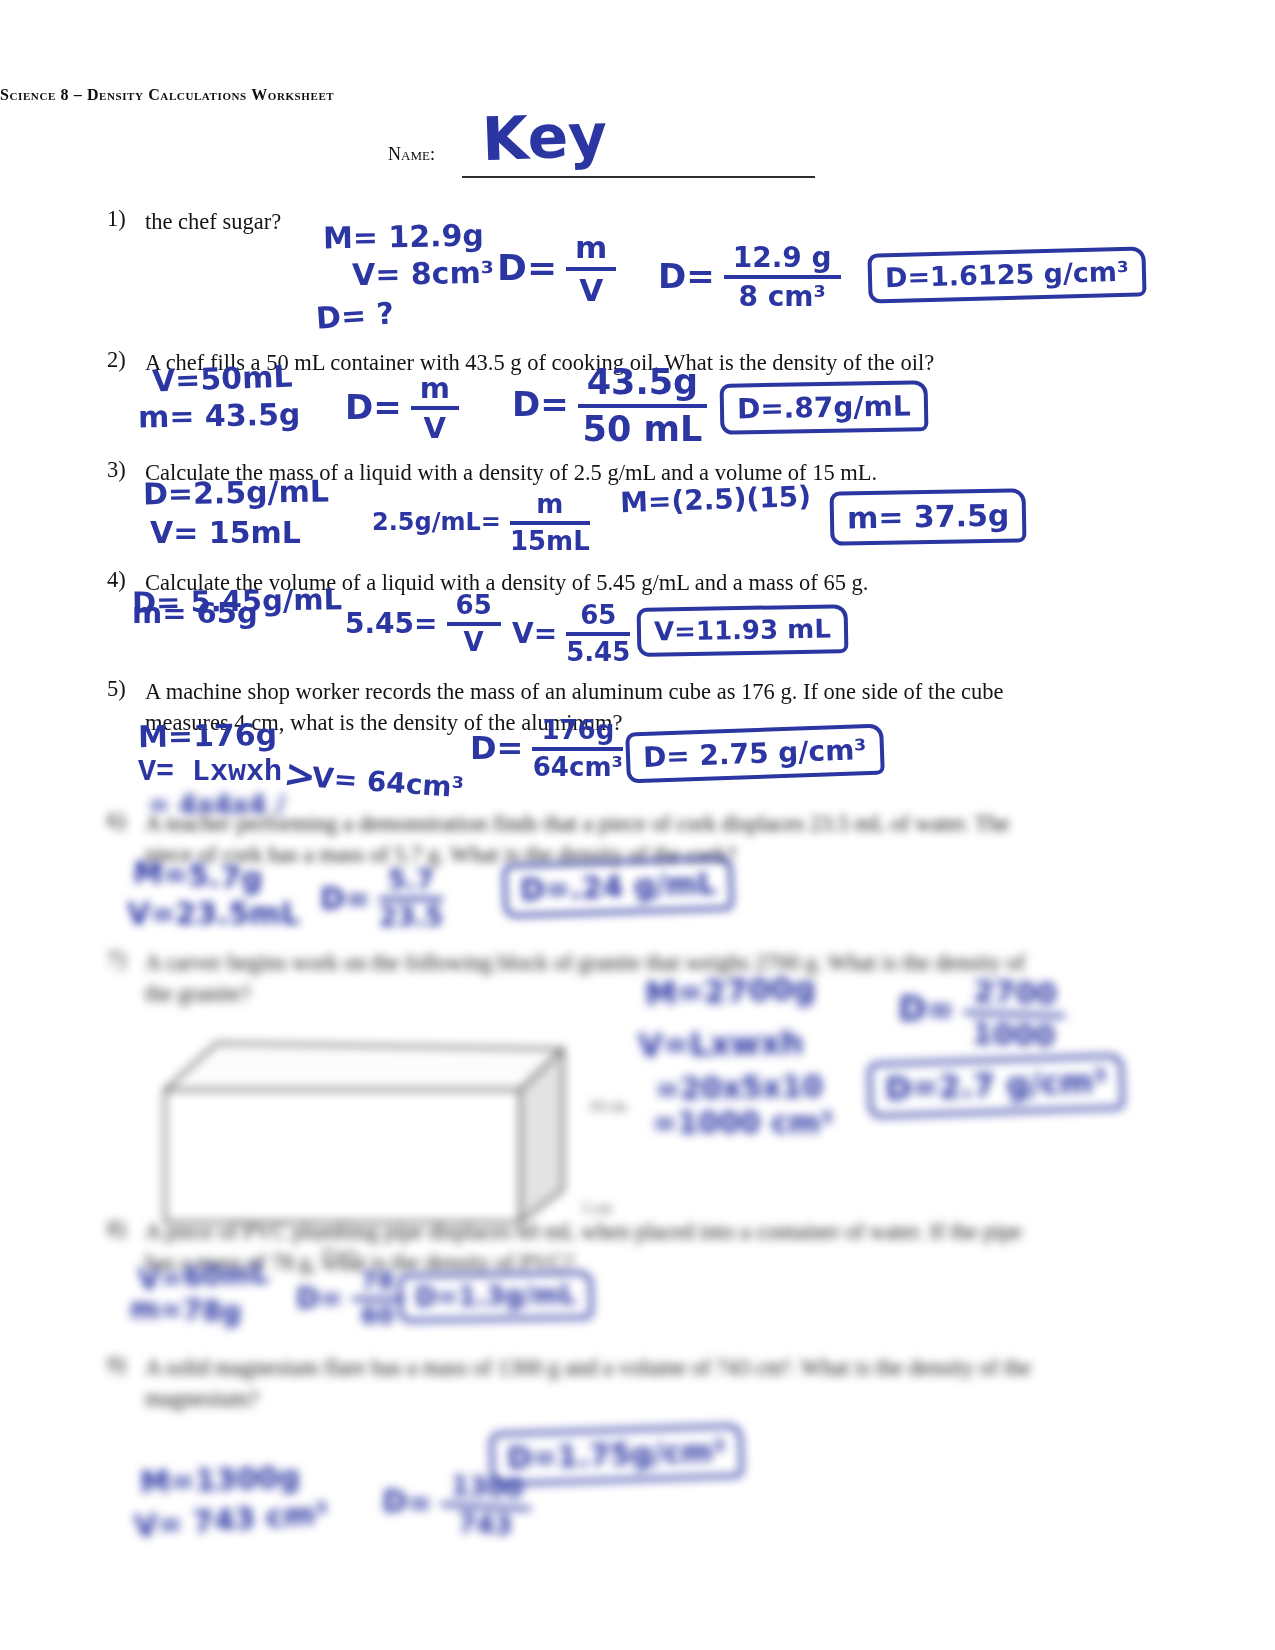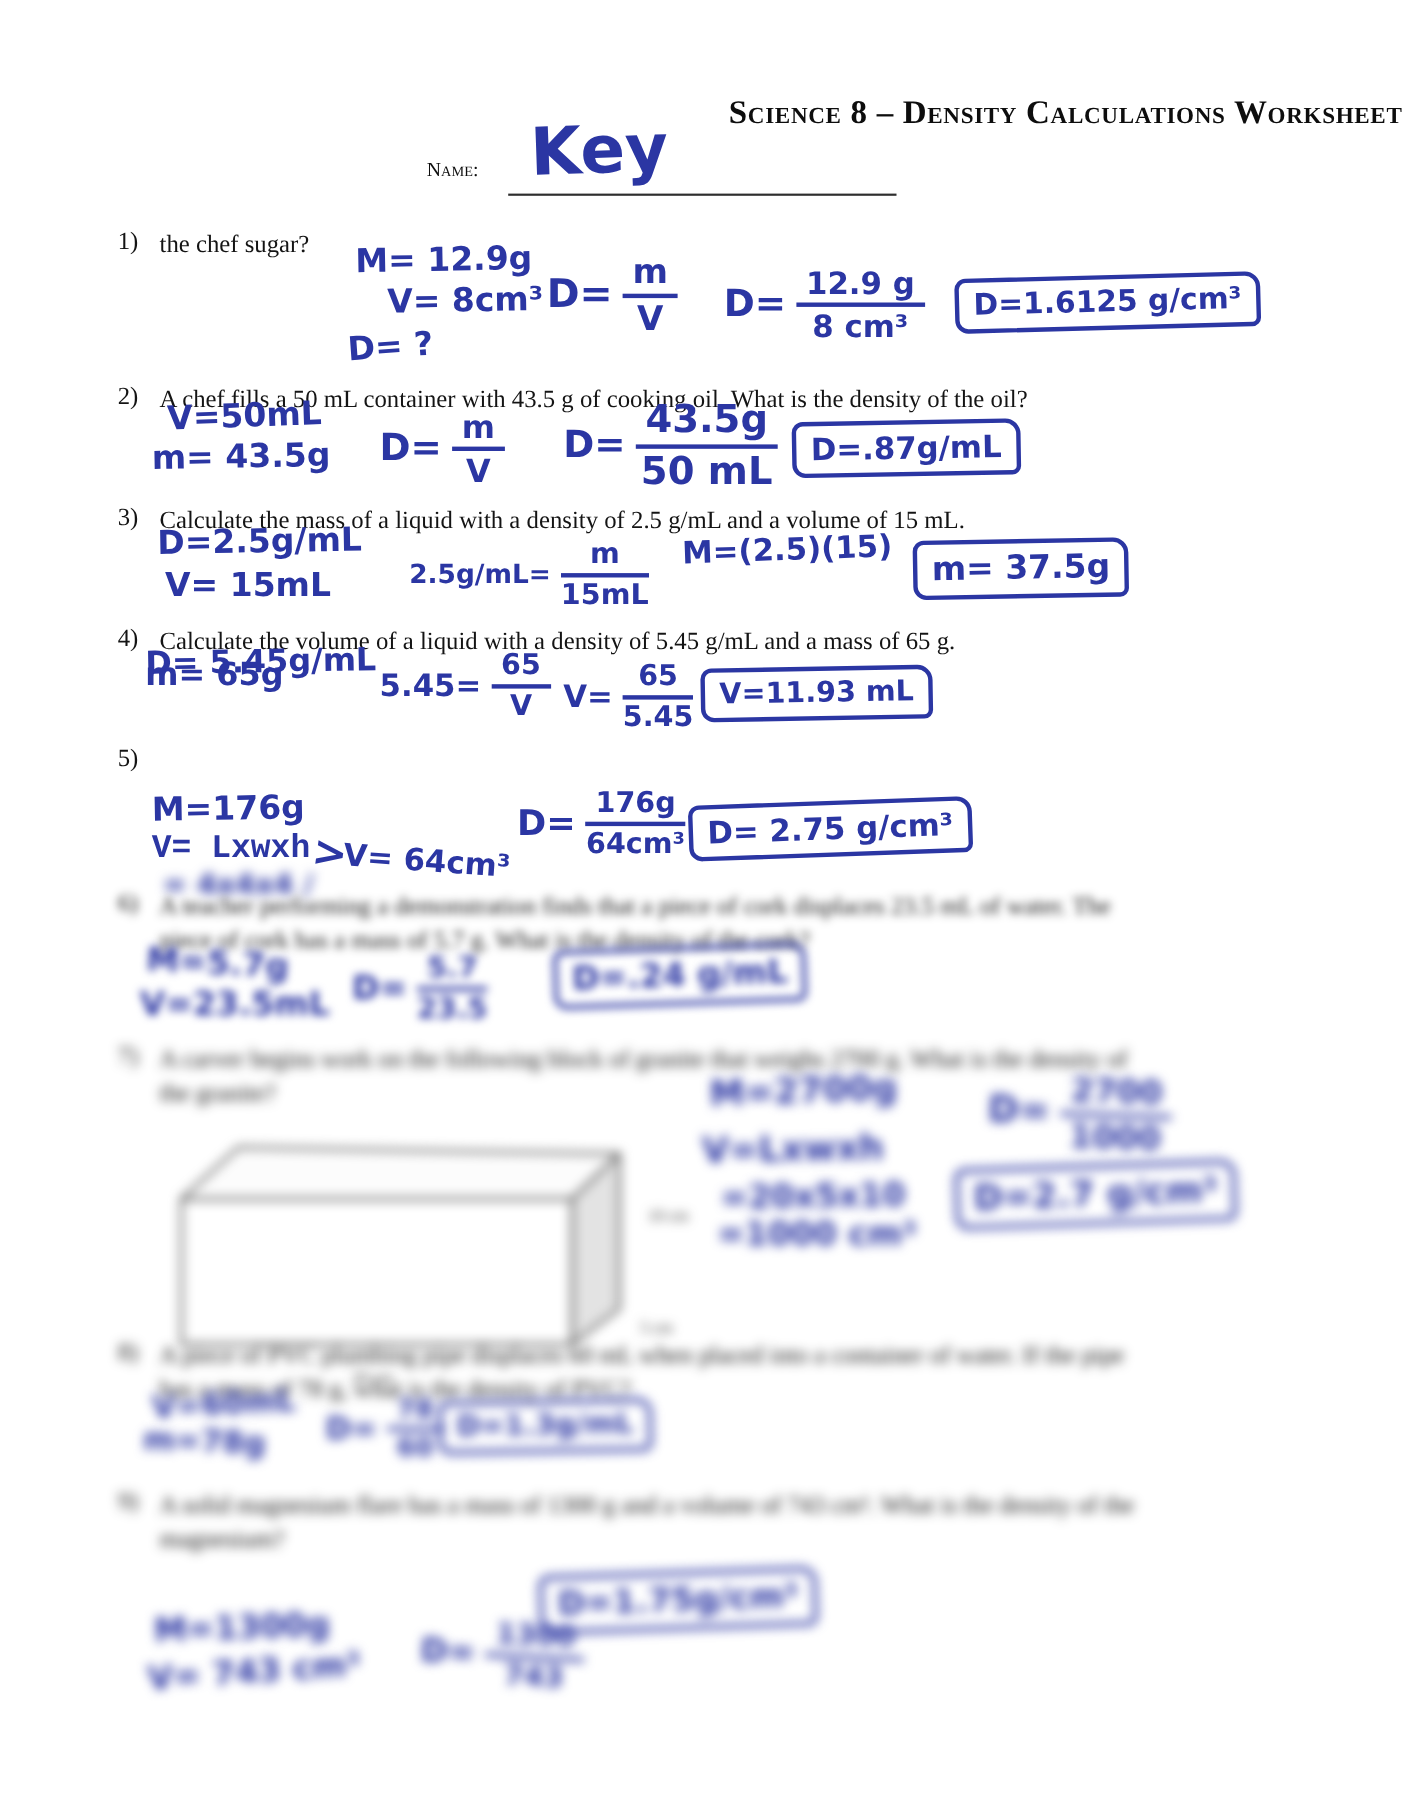--- a/index.html
+++ b/index.html
@@ -3,22 +3,22 @@
 <meta charset="utf-8">
 <style>
   html,body{margin:0;padding:0;background:#ffffff;}
   .page{
     position:relative;width:1275px;height:1650px;background:#fff;overflow:hidden;
     font-family:"Liberation Serif", serif;color:#1a1a1a;margin:0 auto;
     --ink:#2b36a3;
   }
   .abs{position:absolute;}
   .title{
-    left:0;top:86px;width:100%;text-align:right;
-    font-size:30px;font-weight:bold;font-variant:small-caps;letter-spacing:0.6px;color:#0d0d0d;
+    left:0;top:86px;width:100%;text-align:left;
+    font-size:16px;font-weight:bold;font-variant:small-caps;letter-spacing:0.6px;color:#0d0d0d;
   }
   .name-label{font-size:18px;font-variant:small-caps;color:#0d0d0d;}
   .name-line{height:2px;background:#2e2e2e;}
   .qno{font-size:22.5px;color:#141414;}
   .qtext{font-size:22.5px;line-height:31px;color:#141414;}
   .qtext .line{display:block;}
   sup{font-size:0.62em;}
   
   .hw{
     position:absolute;font-family:"DejaVu Sans", sans-serif;font-weight:bold;
@@ -123,20 +123,24 @@
   <div class="hw frac-eq" style="left:512px;top:601px;">
     <span style="font-size:28px;">V=</span>
     <span class="frac" style="font-size:26px;">
         <span class="num">65</span>
         <span class="den">5.45</span>
       </span>
   </div>
   <div class="hw ansbox" style="left:637px;top:606px;font-size:26px;transform:rotate(-1deg);"><span>V=11.93 mL</span></div>
 
   <div class="abs qno" style="left:107px;top:676px;">5)</div>
+  <div class="abs qtext" style="left:145px;top:676px;width:1000px;">
+    <span class="line">A machine shop worker records the mass of an aluminum cube as 176 g.  If one side of the cube</span>
+    <span class="line">measures 4 cm, what is the density of the aluminum?</span>
+  </div>
   <div class="hw" style="left:138px;top:720px;font-size:30px;transform:rotate(-1deg);">M=176g</div>
   <div class="hw" style="left:138px;top:757px;font-size:30px;font-family:Liberation Mono, monospace;">V= Lxwxh</div>
   <div class="hw" style="left:284px;top:756px;font-size:38px;transform:rotate(8deg);">&gt;</div>
   <div class="hw" style="left:312px;top:768px;font-size:28px;transform:rotate(4deg);">V= 64cm³</div>
   <div class="hw bl5" style="left:148px;top:792px;font-size:26px;">= 4x4x4 /</div>
   <div class="hw frac-eq" style="left:470px;top:716px;">
     <span style="font-size:32px;">D=</span>
     <span class="frac" style="font-size:26px;">
         <span class="num">176g</span>
         <span class="den">64cm³</span>

